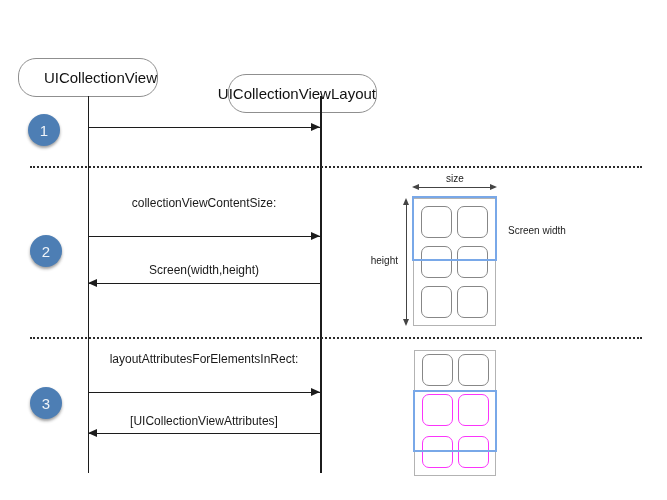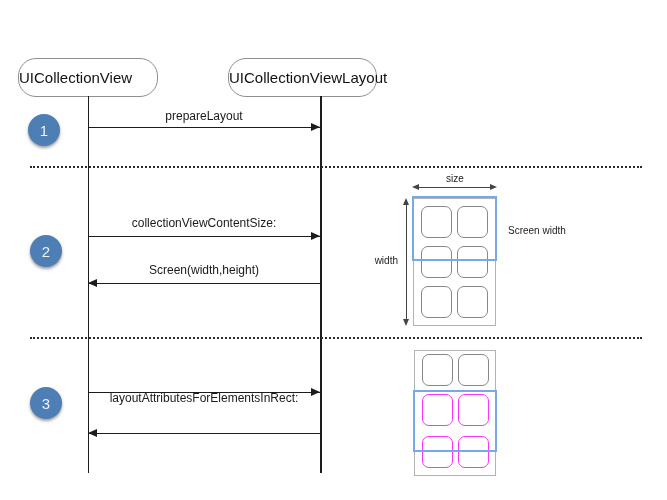--- a/index.html
+++ b/index.html
@@ -16,26 +16,26 @@
 
   
   .actor {
     position: absolute;
     height: 39px;
     border: 1.5px solid #8f8f8f;
     border-radius: 18px;
     background: #ffffff;
     display: flex;
     align-items: center;
-    justify-content: flex-start;
+    justify-content: flex-end;
     font-size: 15px;
     color: #111111;
   }
   .actor-1 { left: 18px; top: 58px; width: 140px; }
-  .actor-2 { left: 228px; top: 58px; width: 149px; }
+  .actor-2 { left: 228px; top: 74px; width: 149px; }
 
   
   .lifeline {
     position: absolute;
     width: 1.5px;
     background: #1c1c1c;
     top: 96px;
     height: 377px;
   }
   .lifeline-left  { left: 87.5px; }
@@ -93,23 +93,23 @@
     border-bottom: 4px solid transparent;
     border-left: 9px solid #1c1c1c;
   }
   .ah-left {
     border-top: 4px solid transparent;
     border-bottom: 4px solid transparent;
     border-right: 9px solid #1c1c1c;
   }
 
   .lbl-1 { top: 109px; }  .line-1 { top: 127px; }  .ahr-1 { left: 311px; top: 123px; }
-  .lbl-2 { top: 216px; }  .line-2 { top: 236px; }  .ahr-2 { left: 311px; top: 232px; }
+  .lbl-2 { top: 196px; }  .line-2 { top: 236px; }  .ahr-2 { left: 311px; top: 232px; }
   .lbl-3 { top: 263px; }  .line-3 { top: 283px; }  .ahl-3 { left: 88px;  top: 279px; }
-  .lbl-4 { top: 391px; }  .line-4 { top: 392px; }  .ahr-4 { left: 311px; top: 388px; }
+  .lbl-4 { top: 352px; }  .line-4 { top: 392px; }  .ahr-4 { left: 311px; top: 388px; }
   .lbl-5 { top: 414px; }  .line-5 { top: 433px; }  .ahl-5 { left: 88px;  top: 429px; }
 
   
   .anno {
     position: absolute;
     font-size: 10px;
     color: #222222;
     white-space: nowrap;
   }
   .width-label  { left: 413px; top: 173px; width: 84px; text-align: center; }
@@ -192,45 +192,45 @@
   <div class="step-badge badge-1">
     <span>1</span>
   </div>
   <div class="step-badge badge-2">
     <span>2</span>
   </div>
   <div class="step-badge badge-3">
     <span>3</span>
   </div>
 
-  <div class="msg-label lbl-1">prepareLayout</div>
   <div class="msg-line line-1"></div>
   <div class="ah ah-right ahr-1"></div>
 
   <div class="msg-label lbl-2">collectionViewContentSize:</div>
   <div class="msg-line line-2"></div>
   <div class="ah ah-right ahr-2"></div>
 
   <div class="msg-label lbl-3">Screen(width,height)</div>
   <div class="msg-line line-3"></div>
   <div class="ah ah-left ahl-3"></div>
 
   <div class="msg-label lbl-4">layoutAttributesForElementsInRect:</div>
   <div class="msg-line line-4"></div>
   <div class="ah ah-right ahr-4"></div>
 
+  <div class="msg-label lbl-5">[UICollectionViewAttributes]</div>
   <div class="msg-line line-5"></div>
   <div class="ah ah-left ahl-5"></div>
 
   <div class="anno width-label">size</div>
   <div class="dim-line-h"></div>
   <div class="ah ah-w-left"></div>
   <div class="ah ah-w-right"></div>
 
-  <div class="anno height-label">width</div>
+  <div class="anno height-label">height</div>
   <div class="dim-line-v"></div>
   <div class="ah ah-h-up"></div>
   <div class="ah ah-h-down"></div>
 
   <div class="grid-container grid-a">
     <div class="cell ga-c1 ga-r1"></div>
     <div class="cell ga-c2 ga-r1"></div>
     <div class="cell ga-c1 ga-r2"></div>
     <div class="cell ga-c2 ga-r2"></div>
     <div class="cell ga-c1 ga-r3"></div>

